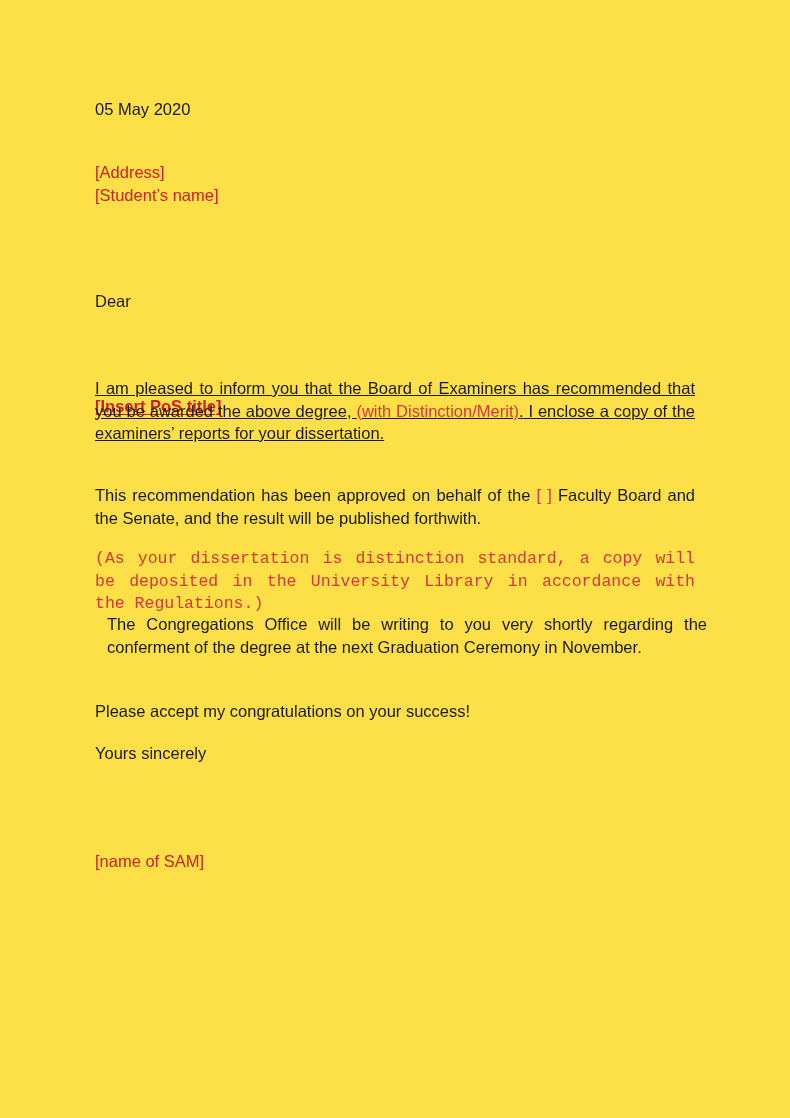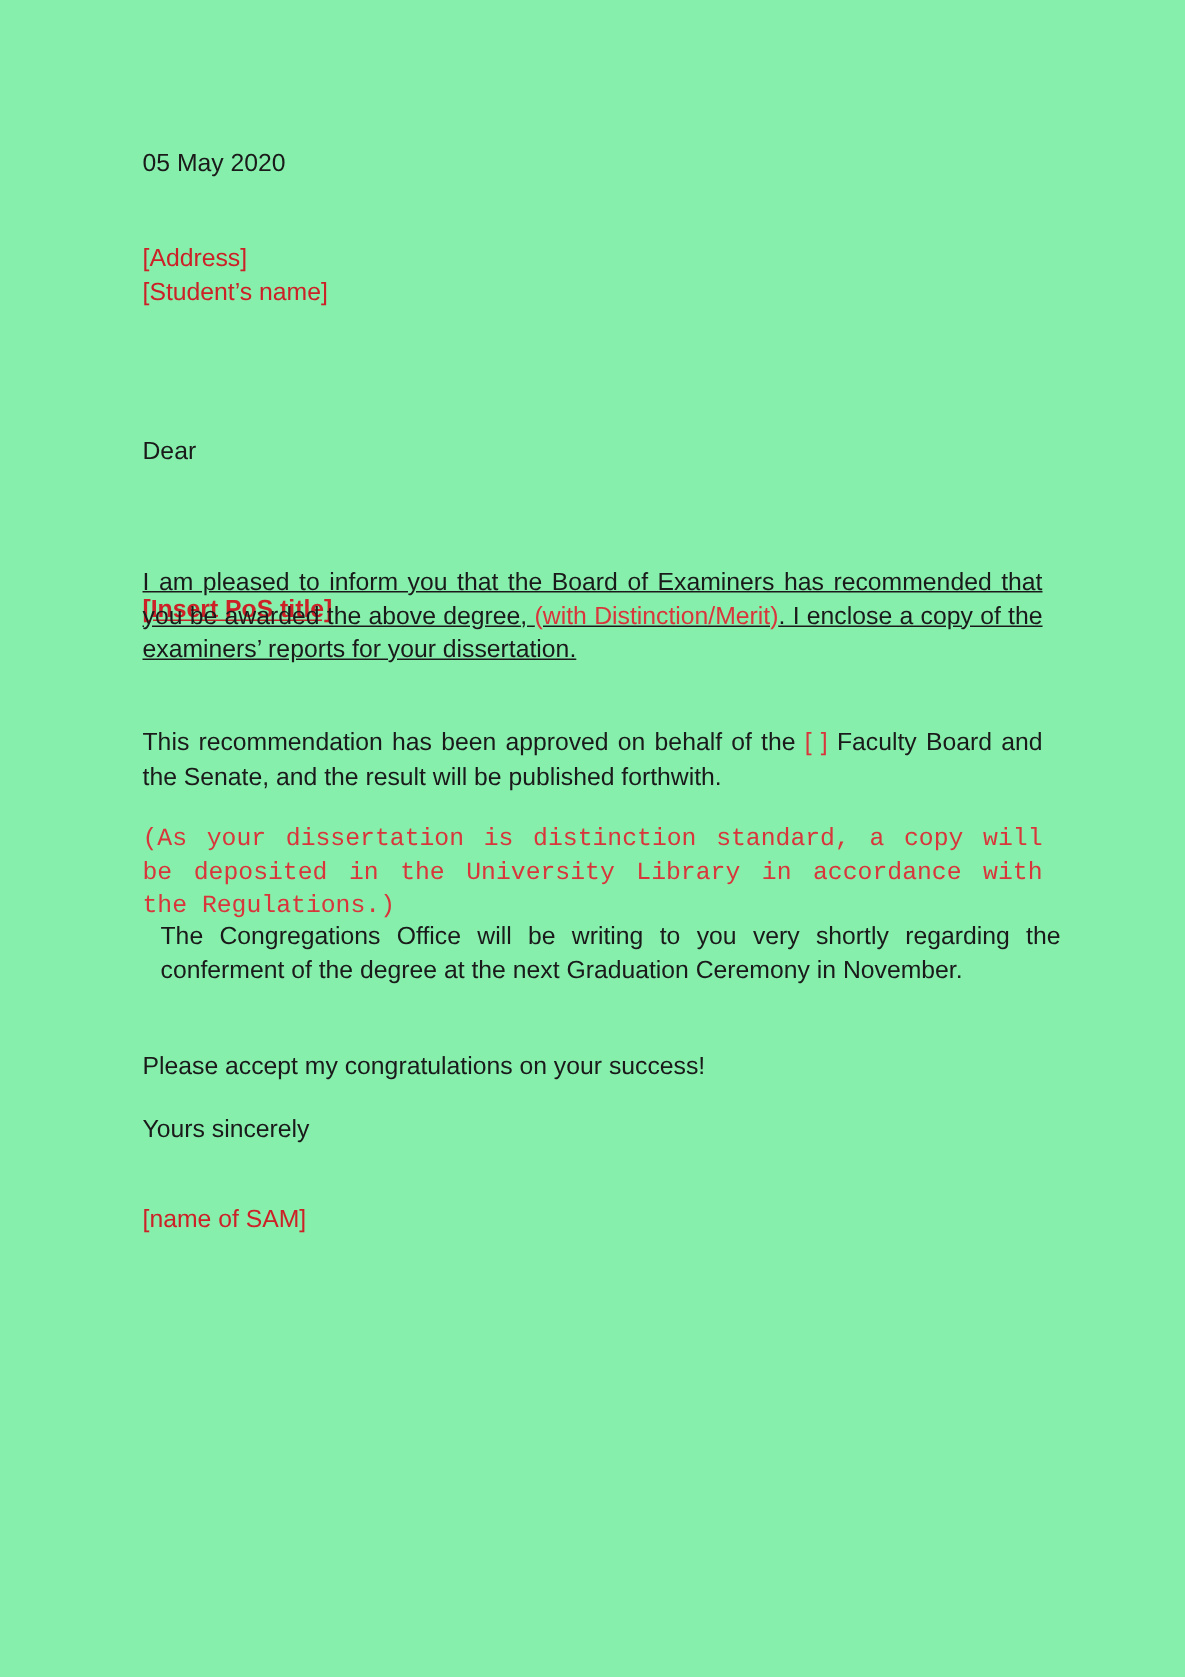--- a/index.html
+++ b/index.html
@@ -9,21 +9,21 @@
     background: #ffffff;
   }
   body {
     font-family: "Liberation Sans", sans-serif;
     color: #1a1a1a;
   }
   .page {
     position: relative;
     width: 790px;
     height: 1118px;
-    background: #86efac;
+    background: #fde047;
     overflow: hidden;
     box-sizing: border-box;
   }
   .letter-body {
     position: absolute;
     left: 95px;
     top: 0;
     width: 600px;
     font-size: 16.5px;
     line-height: 22.5px;
@@ -55,21 +55,21 @@
   .at-date      { top: 98px; }
   .at-recipient { top: 161px; }
   .at-salutation{ top: 290px; }
   .at-title     { top: 352px; margin-top: 43px; }
   .at-p1        { top: 377px; text-decoration: underline; }
   .at-p2        { top: 484px; }
   .at-p3        { top: 548px; font-family: Liberation Mono, monospace; }
   .at-p4        { top: 613px; margin-left: 12px; }
   .at-p5        { top: 700px; }
   .at-signoff   { top: 742px; }
-  .at-sig       { top: 802px; }
+  .at-sig       { top: 850px; }
 </style>
 </head>
 <body>
 
 <div class="page">
   <div class="letter-body">
 
     <div class="blk at-date">05 May 2020</div>
 
     <div class="blk at-recipient">

